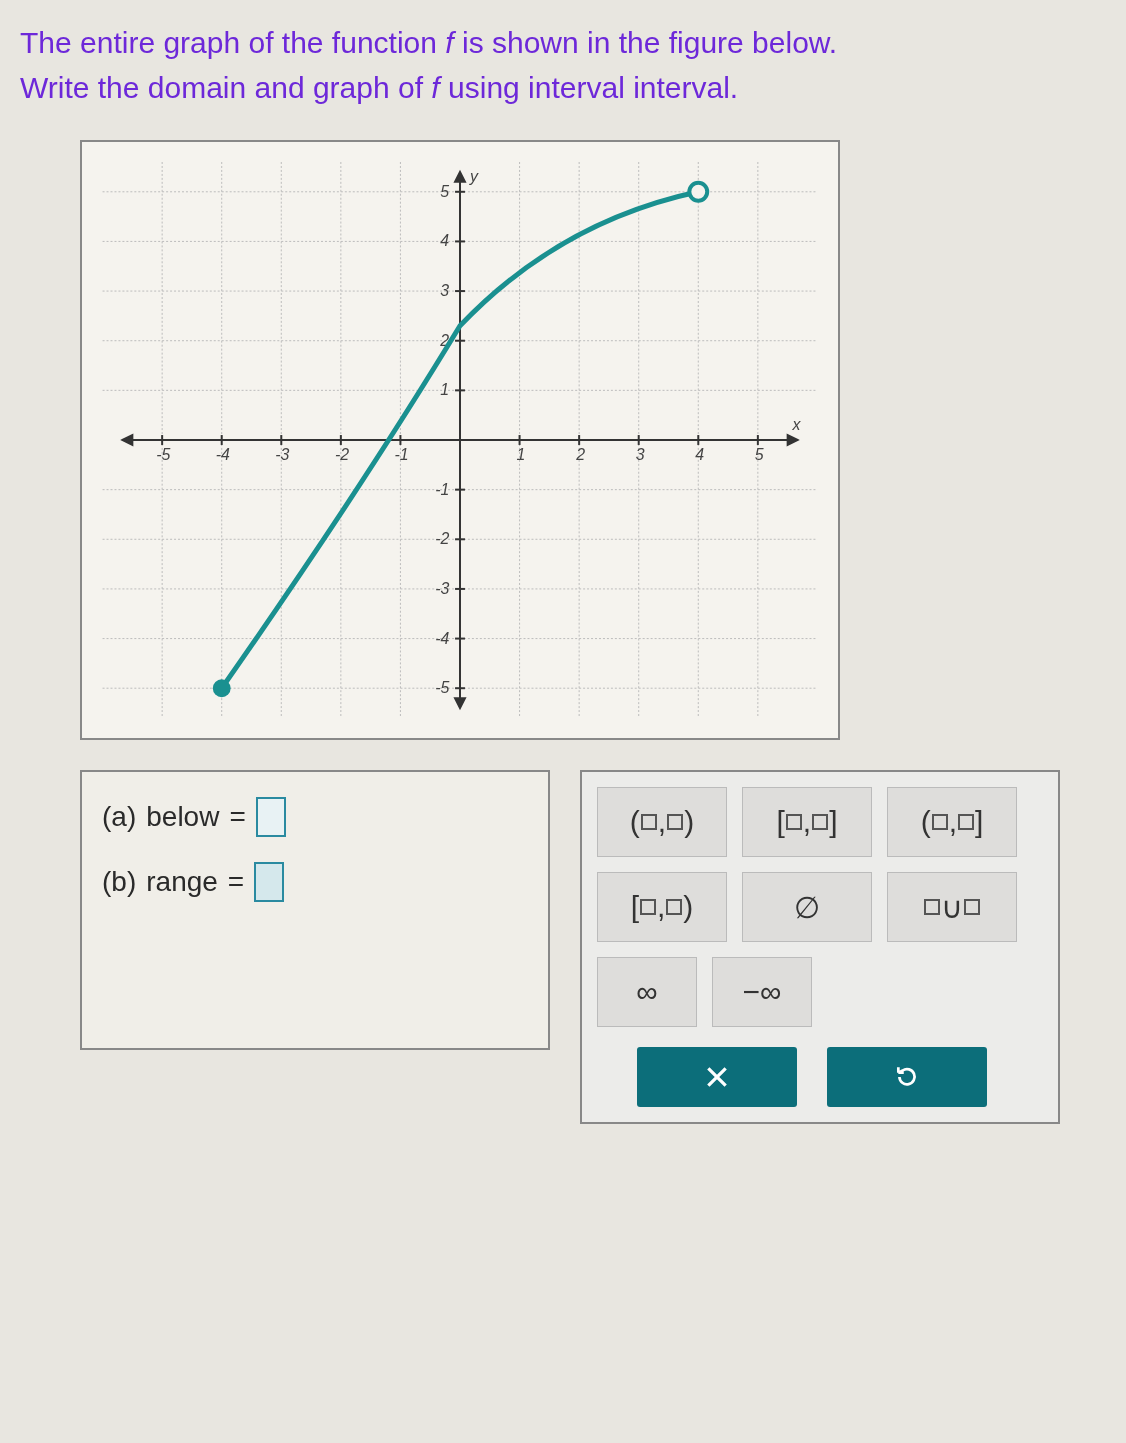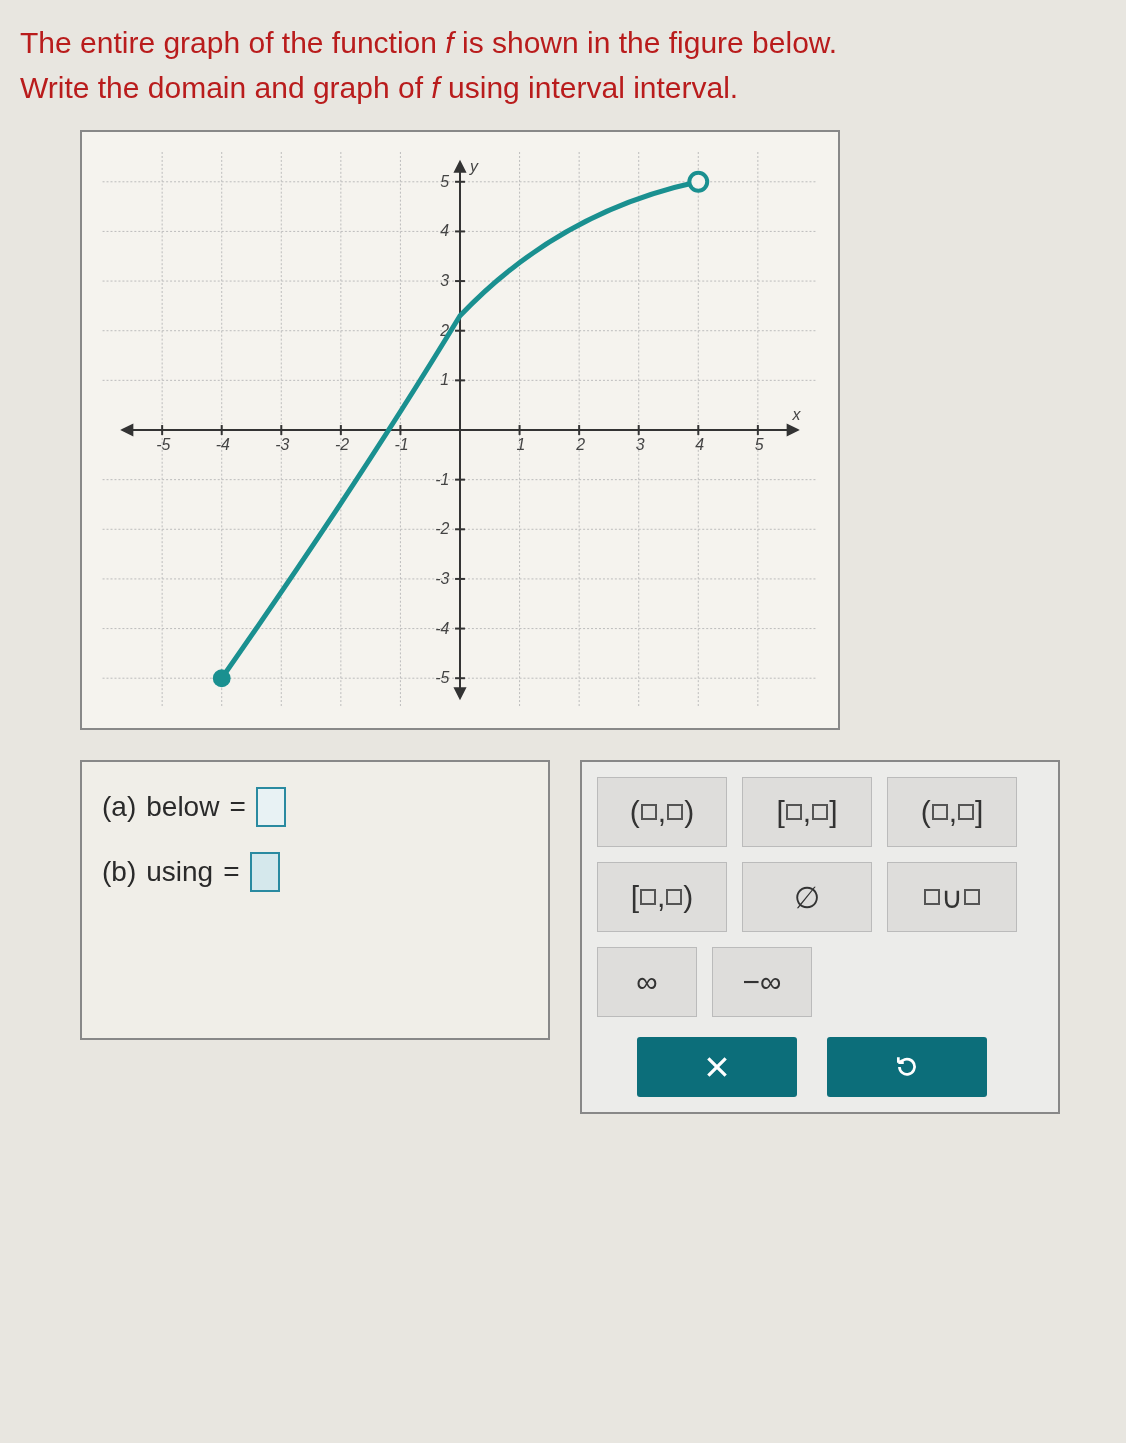--- a/index.html
+++ b/index.html
@@ -4,23 +4,23 @@
 <style>
   * { box-sizing: border-box; margin: 0; padding: 0; }
   body {
     font-family: Arial, sans-serif;
     background: #e8e6e0;
     padding: 20px;
     width: 1126px;
   }
   .problem-text {
     font-size: 30px;
-    color: #b91c1c;
+    color: #6d28d9;
     line-height: 1.5;
-    margin-bottom: 20px;
+    margin-bottom: 30px;
   }
   .italic { font-style: italic; }
   .graph-container {
     border: 2px solid #888;
     background: #f5f3ee;
     width: 760px;
     height: 600px;
     margin-left: 60px;
     position: relative;
     padding: 20px;
@@ -211,21 +211,21 @@
 <div class="bottom-section">
   <div class="answer-box">
     <div class="answer-row">
       <span>(a)</span>
       <span>below</span>
       <span>=</span>
       <span class="answer-input active"></span>
     </div>
     <div class="answer-row">
       <span>(b)</span>
-      <span>using</span>
+      <span>range</span>
       <span>=</span>
       <span class="answer-input"></span>
     </div>
   </div>
 
   <div class="palette-box">
     <div class="palette-row">
       <div class="palette-btn">(<span class="placeholder-box"></span>,<span class="placeholder-box"></span>)</div>
       <div class="palette-btn">[<span class="placeholder-box"></span>,<span class="placeholder-box"></span>]</div>
       <div class="palette-btn">(<span class="placeholder-box"></span>,<span class="placeholder-box"></span>]</div>

